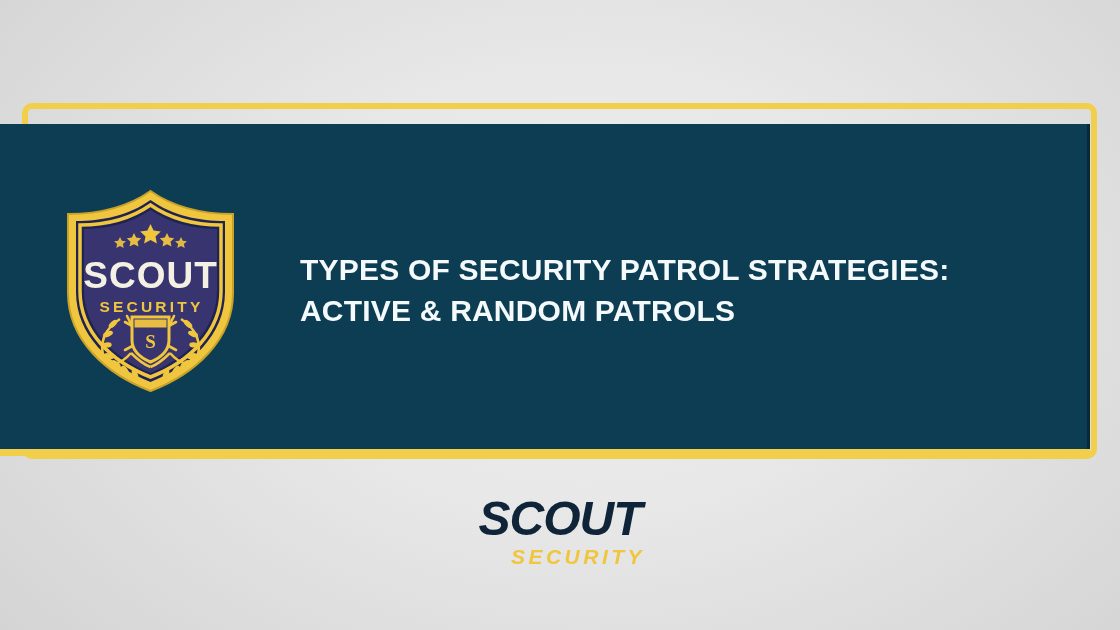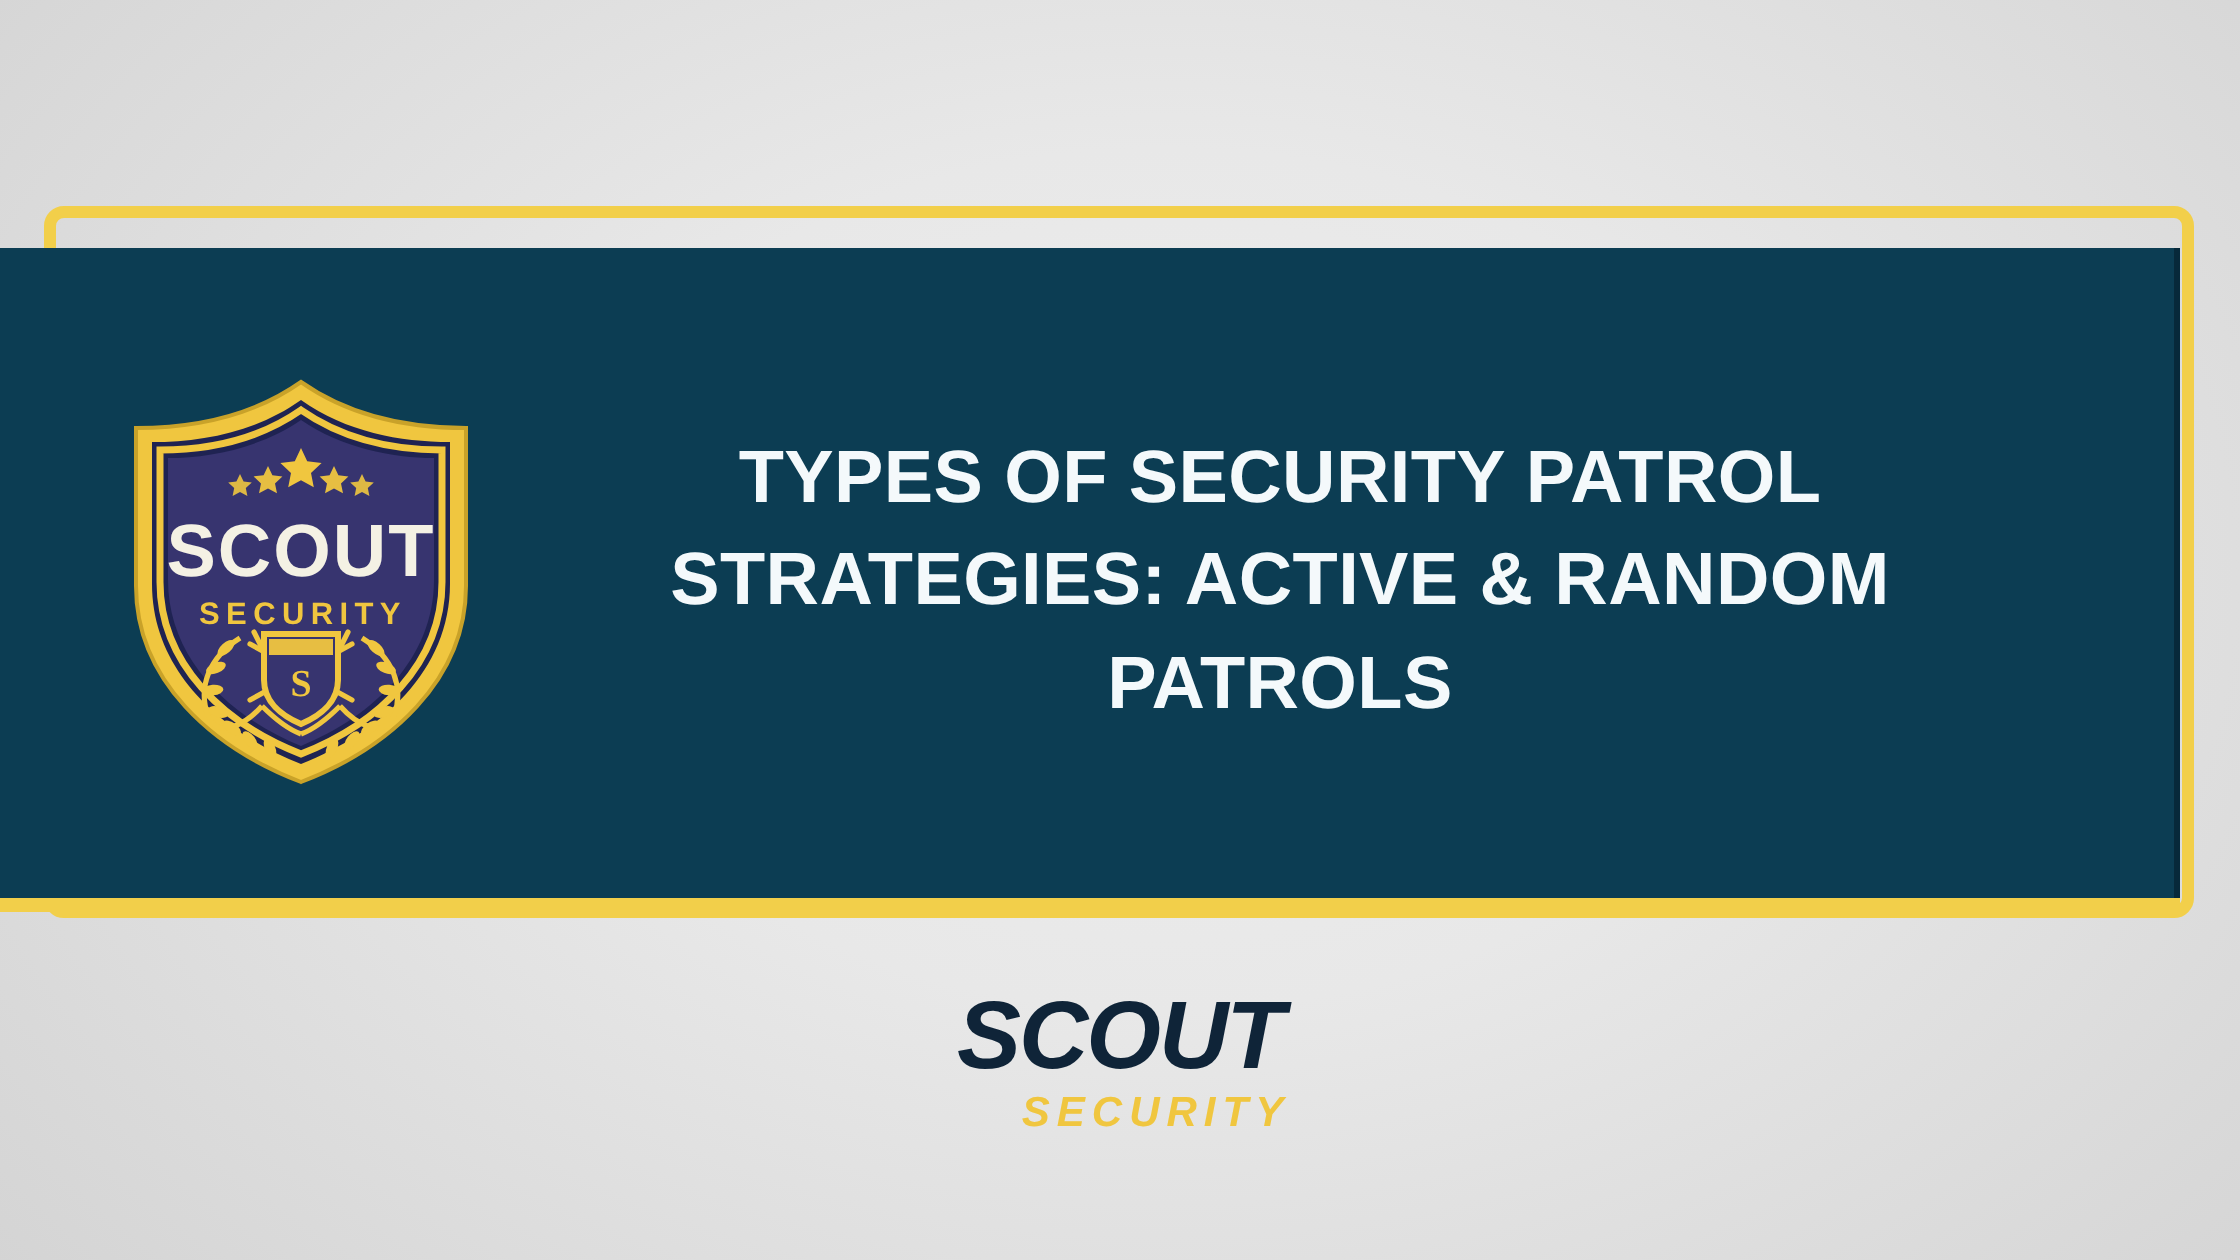--- a/index.html
+++ b/index.html
@@ -82,25 +82,24 @@
     font-size:19px;
     fill:#f0c63f;
   }
 
   
   .title-block { flex:1 1 auto; padding-right:60px; }
   .title {
     color:#f4f9fb;
     font-family:"Liberation Sans", sans-serif;
     font-weight:bold;
-    font-size:37px;
+    font-size:30px;
     line-height:1.38;
     letter-spacing:0.2px;
     max-width:680px;
-    text-align:center;
   }
 
   
   .wordmark {
     position:absolute;
     left:0; right:0; top:495px;
     text-align:center;
     z-index:4;
   }
   .wm-scout {

